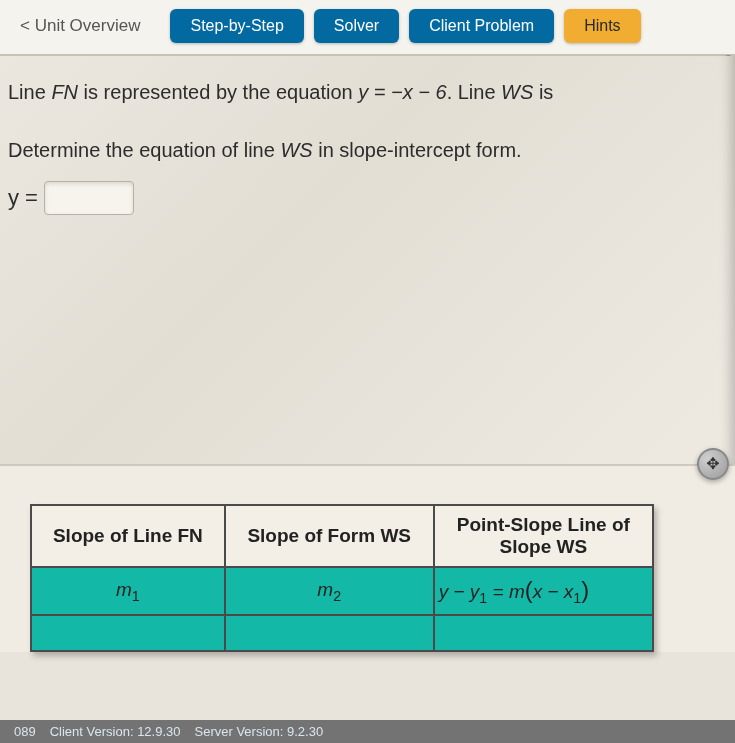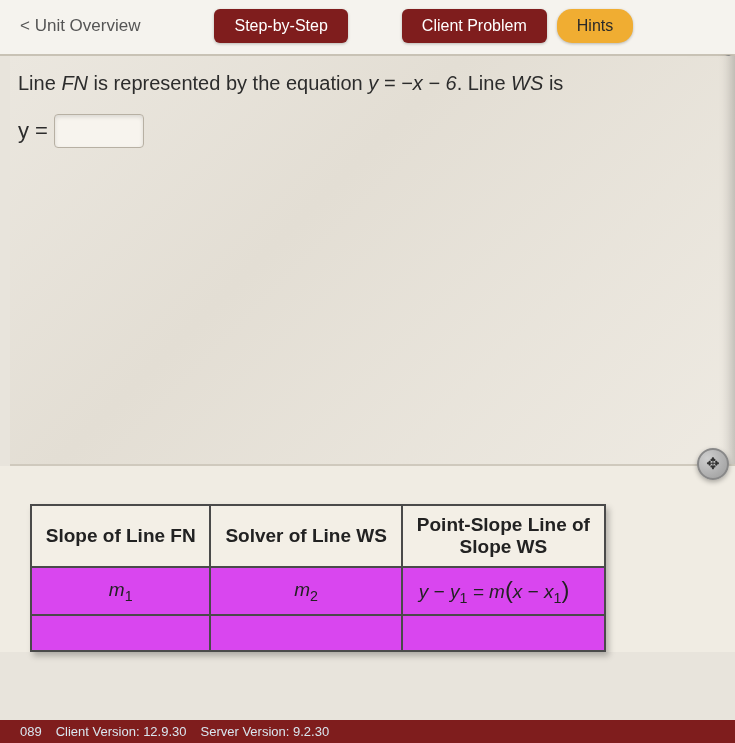--- a/index.html
+++ b/index.html
@@ -27,32 +27,31 @@
       text-align: right;
       cursor: pointer;
       box-shadow: 0 1px 3px rgba(0,0,0,0.25);
     }
     .tab-plain {
       color: #555;
       box-shadow: none;
       background: transparent;
       font-size: 17px;
     }
-    .tab-teal { background: #7f1d1d; margin-left: 44px; }
-    .tab-amber { background: #f0ad32; color: #2a2a2a; border-radius: 15px; }
+    .tab-teal { background: #0369a1; }
+    .tab-amber { background: #f0ad32; color: #2a2a2a; }
     .problem-area {
-      padding: 11px 14px 10px 8px;
+      padding: 20px 14px 10px 8px;
       font-size: 20px;
       color: #2c2c2c;
       line-height: 1.6;
       background: linear-gradient(135deg, #ebe7df 0%, #e3ded4 40%, #eeeae2 100%);
       min-height: 410px;
       border-bottom: 2px solid #cfc9bd;
       position: relative;
-      margin-left: 10px;
     }
     .problem-area::after {
       content: "";
       position: absolute;
       right: 0; top: 0; bottom: 0;
       width: 48px;
       box-shadow: inset -14px 0 12px -10px rgba(0,0,0,0.22);
       pointer-events: none;
     }
     .eq-italic { font-style: italic; }
@@ -88,45 +87,45 @@
       font-size: 16px;
       box-shadow: 0 2px 5px rgba(0,0,0,0.3);
       z-index: 5;
     }
     .table-region {
       padding: 38px 30px 0 30px;
       background: #f0ece3;
     }
     table.worktable {
       border-collapse: collapse;
-      width: 576px;
+      width: 624px;
       box-shadow: 3px 4px 6px rgba(0,0,0,0.25);
-      background: #d946ef;
+      background: #14b8a6;
     }
     table.worktable th, table.worktable td {
       border: 2px solid #4a4a4a;
       padding: 8px 12px;
       font-size: 19px;
       color: #222;
       text-align: center;
       vertical-align: middle;
     }
     table.worktable th {
       font-weight: 700;
       background: #f3efe6;
     }
     .sub { font-size: 0.75em; vertical-align: sub; }
     .footer-bar {
       position: absolute;
       left: 0; bottom: 0;
       width: 100%;
-      background: #7f1d1d;
+      background: #737373;
       color: #d9e6ef;
       font-size: 13px;
-      padding: 4px 20px;
+      padding: 4px 14px;
       display: flex;
       gap: 14px;
       align-items: center;
     }
     .pencil-handle {
       position: absolute;
       right: 0;
       top: 60px;
       width: 40px;
       height: 24px;
@@ -141,60 +140,64 @@
       width: 4px;
       background: #c8c8c8;
     }
   </style>
 </head>
 <body>
 
 <div class="tabs">
   <div class="tab tab-plain">&lt; Unit Overview</div>
   <div class="tab tab-teal">Step-by-Step</div>
+  <div class="tab tab-teal">Solver</div>
   <div class="tab tab-teal">Client Problem</div>
   <div class="tab tab-amber">Hints</div>
 </div>
 
 <div class="pencil-handle">
   <div class="pencil-band"></div>
 </div>
 
 <div class="problem-area">
   <p>
     <span>Line </span><span class="eq-italic">FN</span><span> is represented by the equation </span><span class="eq-italic">y = −x − 6</span><span>. Line </span><span class="eq-italic">WS</span><span> is</span>
+  </p>
+  <p style="margin-top:26px">
+    <span>Determine the equation of line </span><span class="eq-italic">WS</span><span> in slope-intercept form.</span>
   </p>
   <div class="answer-row">
     <span>y =</span>
     <input class="answer-input" value="" style="">
   </div>
   <div class="drag-icon">
     <span>✥</span>
   </div>
 </div>
 
 <div class="table-region">
   <table class="worktable">
     <tbody>
         <tr>
       <th>Slope of Line FN</th>
-      <th>Solver of Line WS</th>
+      <th>Slope of Form WS</th>
       <th>
         <span>Point-Slope Line of</span><br>
         <span>Slope WS</span>
       </th>
     </tr>
     <tr>
       <td>
         <span class="eq-italic">m</span><span class="sub">1</span>
       </td>
       <td>
         <span class="eq-italic">m</span><span class="sub">2</span>
       </td>
-      <td style="text-align:left;padding-left:16px">
+      <td style="text-align:left;padding-left:4px">
         <span class="eq-italic">y − y</span><span class="sub">1</span><span class="eq-italic"> = m</span><span style="font-size:1.25em">(</span><span class="eq-italic">x − x</span><span class="sub">1</span><span style="font-size:1.25em">)</span>
       </td>
     </tr>
     <tr>
       <td style="height:36px"></td>
       <td></td>
       <td></td>
     </tr>
   </tbody>
     </table>

